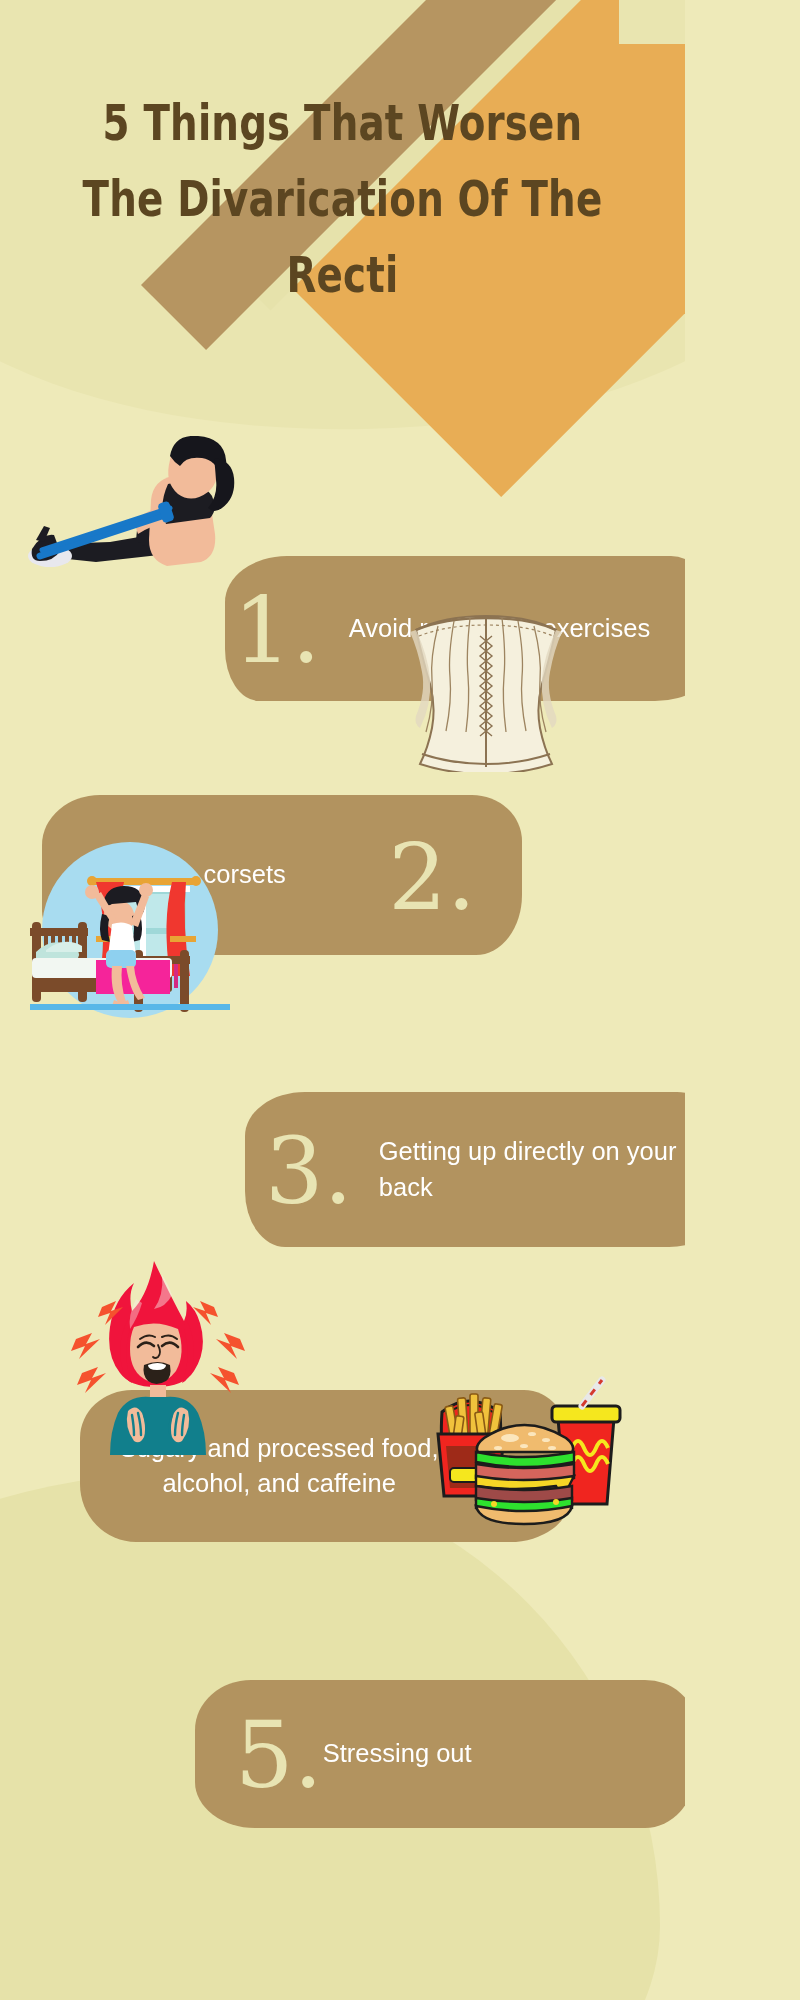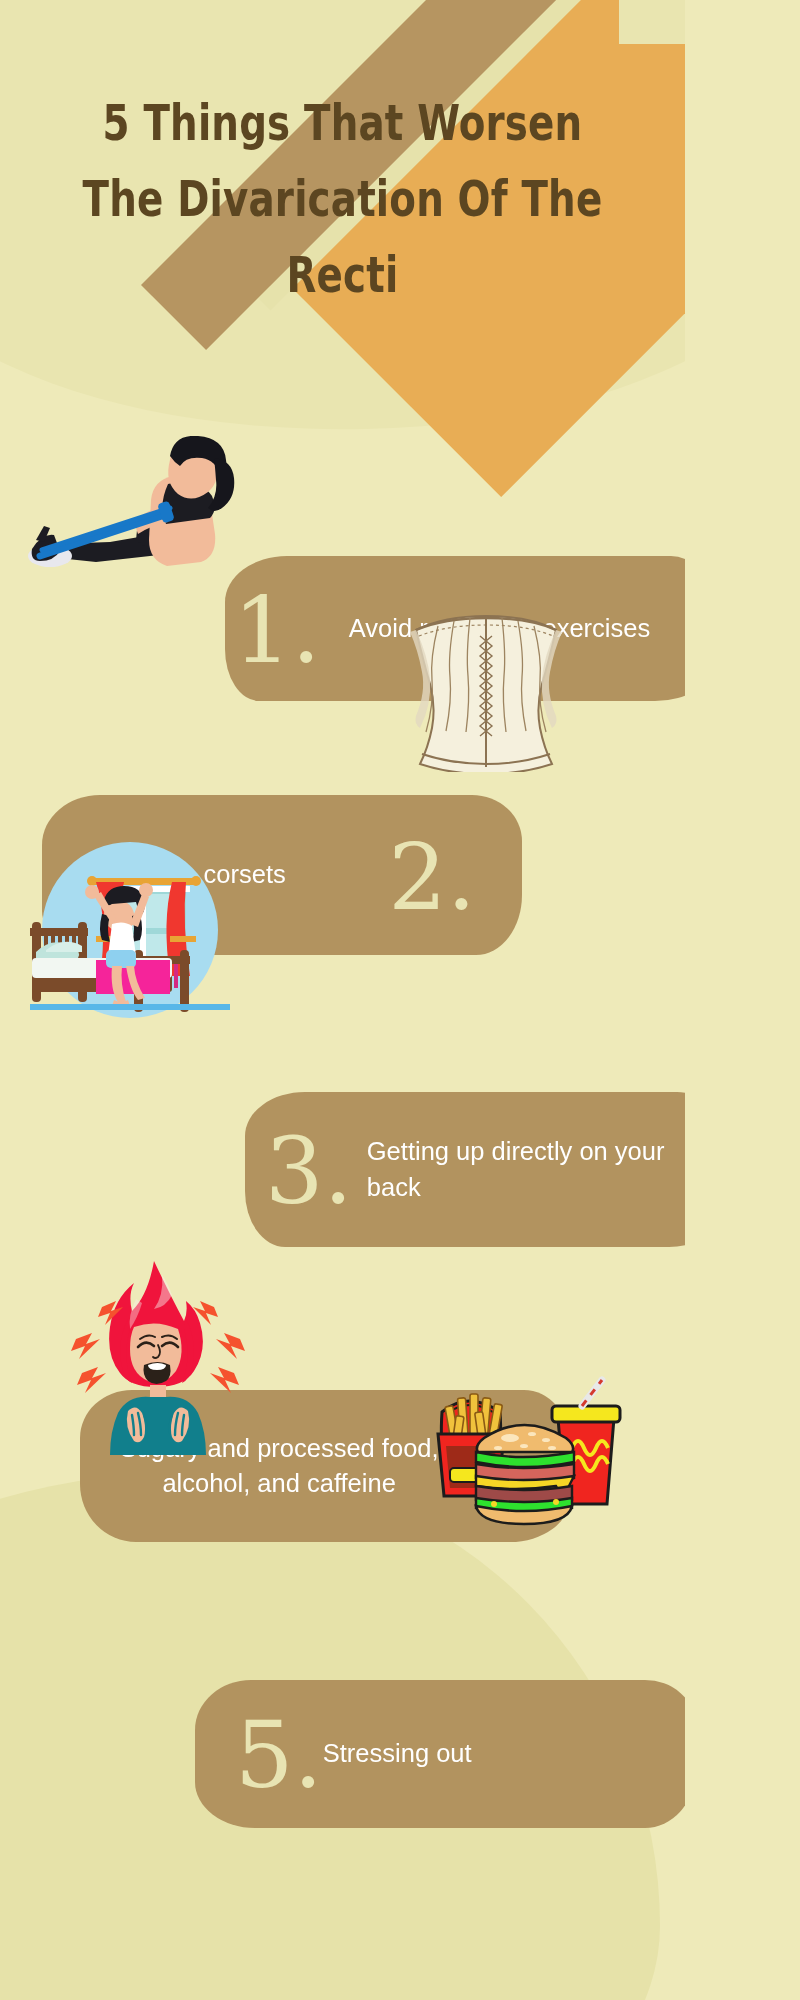--- a/index.html
+++ b/index.html
@@ -110,21 +110,21 @@
     font-family:"Liberation Sans",sans-serif;
     flex:0 1 auto;
   }
   
   .r1 .num{margin-left:8px;margin-top:4px;}
   .r1 .label{margin-left:28px;}
   .r2{justify-content:space-between;}
   .r2 .label{margin-left:34px;}
   .r2 .num{margin-right:46px;margin-top:6px;}
   .r3 .num{margin-left:20px;margin-top:4px;}
-  .r3 .label{margin-left:14px;}
+  .r3 .label{margin-left:26px;}
   .r4{justify-content:space-between;}
   .r4 .label{margin-left:18px;text-align:center;flex:1 1 auto;}
   .r4 .num{margin-right:22px;margin-top:6px;}
   .r5 .num{margin-left:40px;margin-top:4px;}
   .r5 .label{}
 
   
   .art{position:absolute;}
   .art svg{display:block;}
   .art-1{left:18px;top:436px;}

